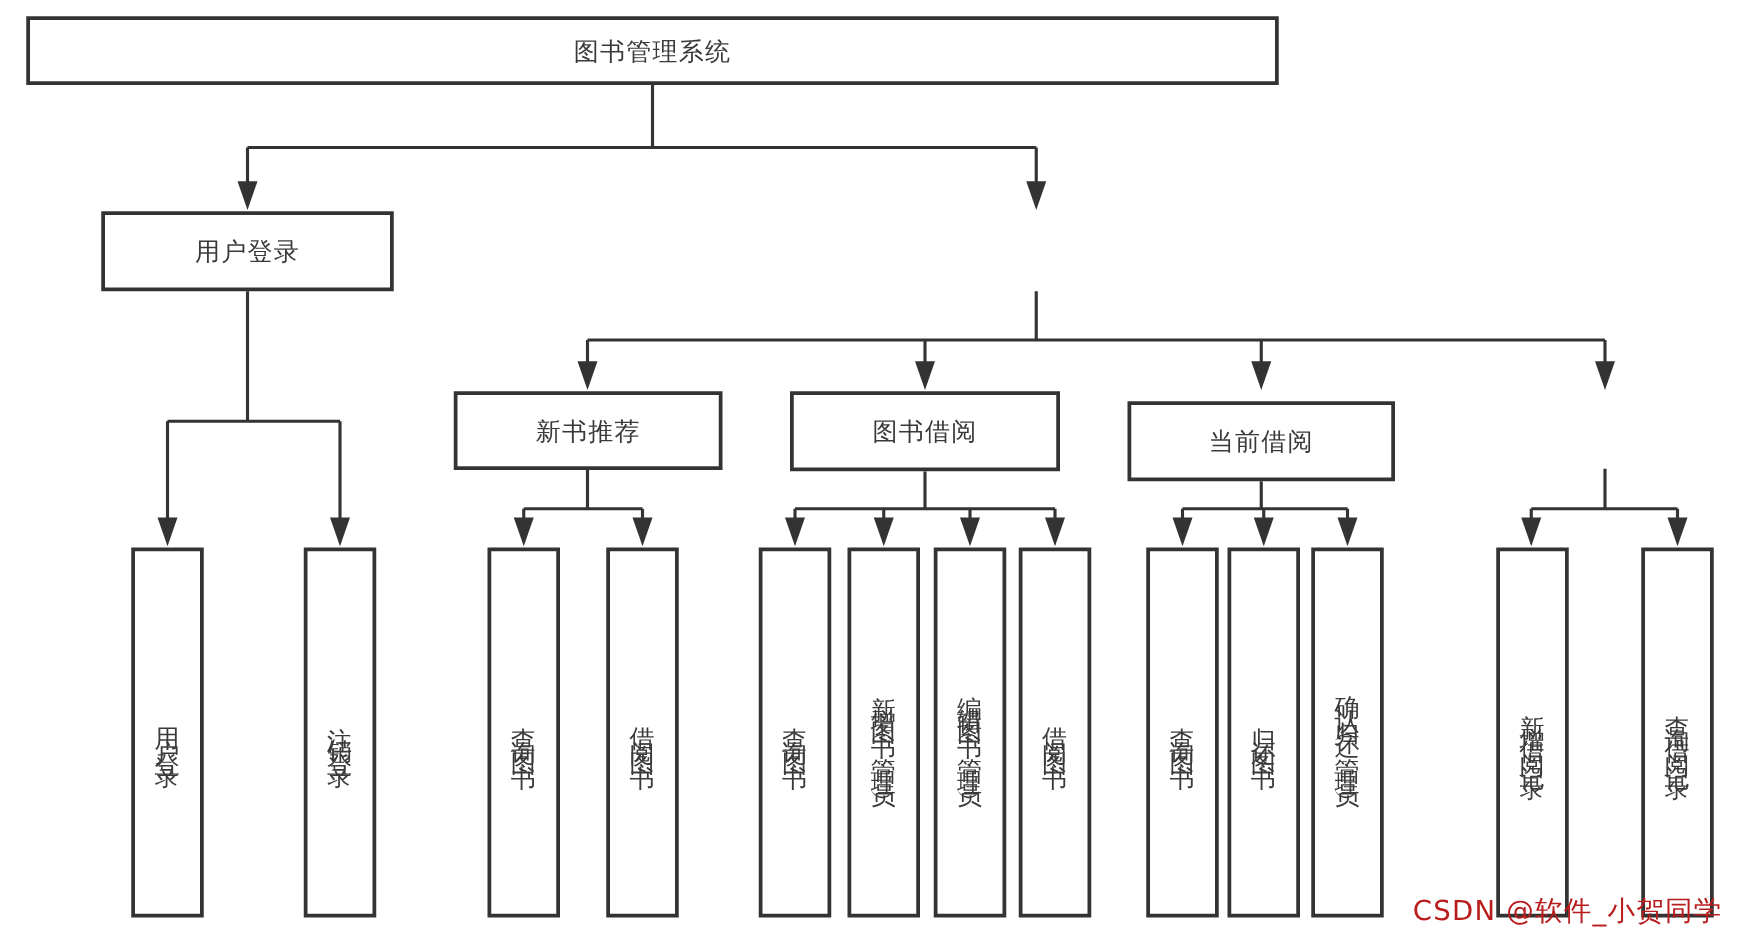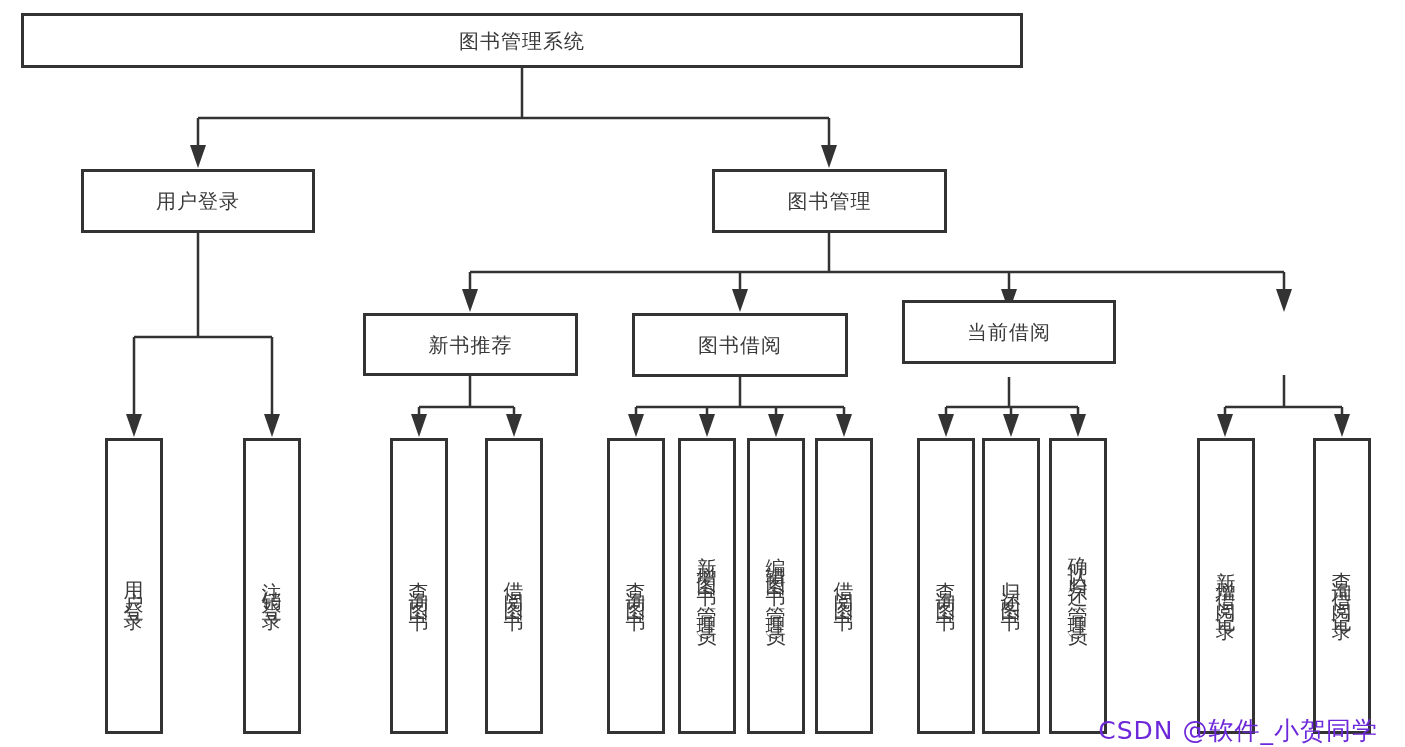--- a/index.html
+++ b/index.html
@@ -14,21 +14,21 @@
   }
   .hlabel{
     color:#3a3a3a;font-size:20px;letter-spacing:1px;white-space:nowrap;line-height:1;
   }
   .leaf{border-width:3px;}
   .vlabel{
     writing-mode:vertical-rl;text-orientation:mixed;
     color:#3a3a3a;font-size:20px;letter-spacing:10px;white-space:nowrap;line-height:1.1;
   }
   .watermark{
-    position:absolute;right:6px;top:714px;color:#6d28d9;font-size:25px;
+    position:absolute;right:6px;top:714px;color:#b91c1c;font-size:22px;
     letter-spacing:1px;white-space:nowrap;
   }
 </style>
 </head>
 <body>
 
 <div class="stage">
 
   <svg class="connectors" width="1405" height="747" viewBox="0 0 1405 747">
     <g stroke="#333333" stroke-width="2.5" fill="none">
@@ -73,31 +73,28 @@
     </g>
   </svg>
 
   <div class="box" style="left:21px;top:13px;width:1002px;height:55px;">
     <span class="hlabel">图书管理系统</span>
   </div>
 
   <div class="box" style="left:81px;top:169px;width:234px;height:64px;">
     <span class="hlabel">用户登录</span>
   </div>
-  <div class="box" style="left:712px;top:169px;width:235px;height:64px;">
-    <span class="hlabel">图书管理</span>
-  </div>
 
   <div class="box" style="left:632px;top:313px;width:216px;height:64px;">
     <span class="hlabel">图书借阅</span>
   </div>
   <div class="box" style="left:363px;top:313px;width:215px;height:63px;">
     <span class="hlabel">新书推荐</span>
   </div>
-  <div class="box" style="left:902px;top:300px;width:214px;height:64px;justify-content:center;">
+  <div class="box" style="left:902px;top:321px;width:214px;height:64px;justify-content:center;">
     <span class="hlabel">当前借阅</span>
   </div>
 
   <div class="box leaf" style="left:105px;top:438px;width:58px;height:296px;">
     <span class="vlabel">用户登录</span>
   </div>
   <div class="box leaf" style="left:243px;top:438px;width:58px;height:296px;">
     <span class="vlabel">注销登录</span>
   </div>
   <div class="box leaf" style="left:390px;top:438px;width:58px;height:296px;">

